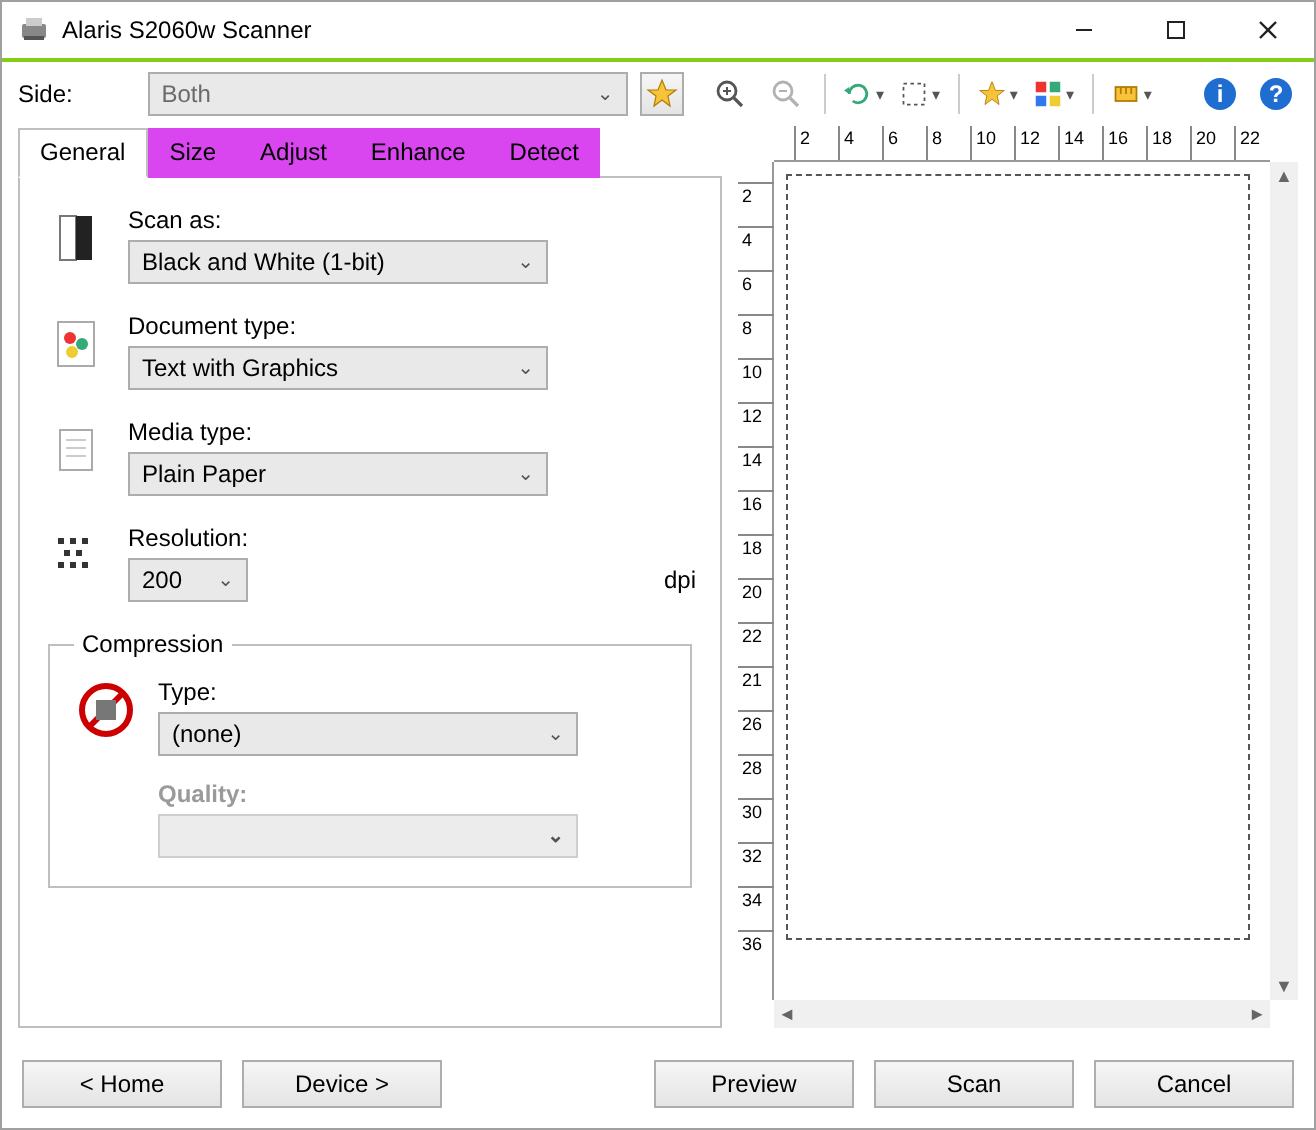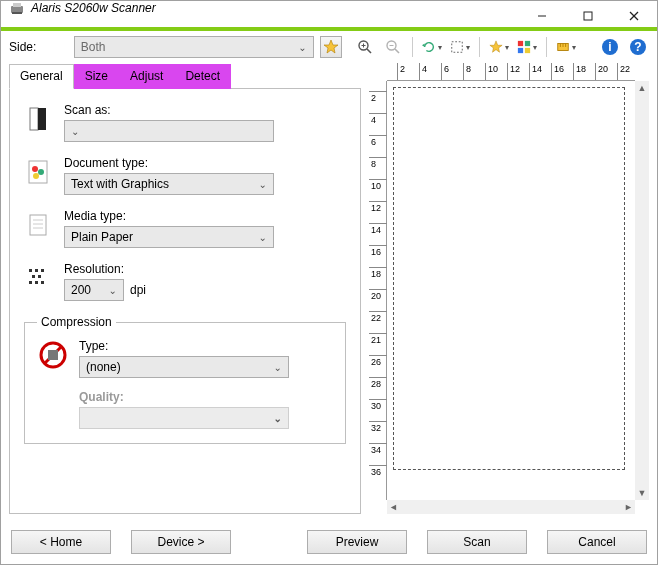--- a/index.html
+++ b/index.html
@@ -1,18 +1,18 @@
 <!DOCTYPE html>
 <html><head>
 <meta charset="utf-8">
 <style>
   * { box-sizing: border-box; font-family: "Segoe UI", Tahoma, sans-serif; font-size: 12px; }
   body { margin: 0; background: #fff; }
   .window { width: 658px; height: 565px; border: 1px solid #a0a0a0; background: #fff; display: flex; flex-direction: column; position: relative; }
-  .titlebar { height: 30px; display: flex; padding: 0 0 0 8px; border-bottom: 4px solid #84cc16; font-style: italic; }
+  .titlebar { height: 30px; display: flex; align-items: center; padding: 0 0 0 8px; border-bottom: 2px solid #84cc16; }
   .titlebar .appicon { width: 16px; height: 16px; margin-right: 6px; display:flex; align-items:center; justify-content:center;}
   .titlebar .title { flex: 1; font-size: 12px; }
   .winbtn { width: 46px; height: 30px; display: flex; align-items: center; justify-content: center; }
   .toprow { height: 32px; display: flex; align-items: center; padding: 4px 8px; gap: 6px; }
   .side-label { width: 64px; }
   .side-select { flex: 0 0 240px; }
   .tbspacer { flex: 1; }
   .tbicon { width: 24px; height: 24px; display:flex; align-items:center; justify-content:center; border-radius:2px;}
   .tbicon.drop::after { content:"▾"; font-size:8px; margin-left:2px; color:#555;}
   .content { flex: 1; display: flex; padding: 0 8px 8px 8px; gap: 8px; min-height:0;}
@@ -21,40 +21,40 @@
   .tab { padding: 4px 10px 5px 10px; border: 1px solid transparent; border-bottom: none; position: relative; top: 1px; background:#d946ef; margin-right:0px;}
   .tab.active { background: #fff; border-color: #bfbfbf; border-bottom:1px solid #fff;}
   .panel { border: 1px solid #bfbfbf; border-top:none; flex:1; padding: 14px 12px; }
   .field { display:flex; align-items:flex-start; margin-bottom: 14px; gap:10px;}
   .field .icon { width: 32px; height: 32px; flex:0 0 32px; display:flex; align-items:center; justify-content:center;}
   .field .stack { flex:1; }
   .field label { display:block; margin-bottom:3px; }
   .sel { width: 210px; height:22px; border:1px solid #adadad; background:#e9e9e9; display:flex; align-items:center; padding:0 6px; justify-content:space-between;}
   .sel .arr { font-size:10px; color:#555;}
   .sel.narrow { width: 60px; display:inline-flex;}
-  .res-row { display:flex; align-items:center; gap:6px;}
+  .res-row { display:flex; align-items:center; gap:6px;justify-content:space-between;}
   fieldset.comp { border:1px solid #bfbfbf; padding: 10px 12px 14px 12px; margin-top: 4px;}
   fieldset.comp legend { padding: 0 4px; }
   .disabled { color:#9a9a9a;font-weight:bold; }
   .sel.disabled { background:#ececec; border-color:#cfcfcf;}
   .preview { flex:1; display:flex; flex-direction:column; position:relative; min-width:0;}
   .ruler-corner { position:absolute; left:0; top:0; width:18px; height:18px; background:#fff;}
   .ruler-h { position:absolute; left:18px; top:0; right:14px; height:18px; border-bottom:1px solid #999; background:#fff; overflow:hidden;}
   .ruler-h .tick { position:absolute; top:0; height:18px; border-left:1px solid #888;}
   .ruler-h .tick span { position:absolute; top:1px; left:2px; font-size:9px;}
   .ruler-v { position:absolute; left:0; top:18px; bottom:14px; width:18px; border-right:1px solid #999; background:#fff;}
   .ruler-v .tick { position:absolute; left:0; width:18px; border-top:1px solid #888;}
   .ruler-v .tick span { position:absolute; left:2px; top:1px; font-size:9px;}
   .canvas-wrap { position:absolute; left:18px; top:18px; right:0; bottom:0; }
   .canvas { position:absolute; inset:0 14px 14px 0; background:#fff; }
   .marquee { position:absolute; left:6px; top:6px; right:10px; bottom:30px; border:1px dashed #555;}
   .scroll-h { position:absolute; left:0; bottom:0; right:14px; height:14px; background:#f0f0f0; display:flex; align-items:center; justify-content:space-between; padding:0 2px;}
   .scroll-v { position:absolute; top:0; right:0; bottom:14px; width:14px; background:#f0f0f0; display:flex; flex-direction:column; align-items:center; justify-content:space-between; padding:2px 0;}
   .sbarrow { font-size:9px; color:#666;}
-  .footer { height: 42px; border-top: 1px solid transparent; display:flex; align-items:center; padding: 6px 10px 10px 10px; gap:20px;text-align:center;}
+  .footer { height: 42px; border-top: 1px solid transparent; display:flex; align-items:center; padding: 6px 10px 10px 10px; gap:10px;text-align:center;}
   .footer .gap { flex:1; }
   .btn { min-width: 100px; height:24px; border:1px solid #adadad; background:linear-gradient(#f6f6f6,#e4e4e4); display:flex; align-items:center; justify-content:center; padding:0 10px;}
   .starbtn { width:24px; height:22px; border:1px solid #adadad; background:linear-gradient(#f6f6f6,#e4e4e4); display:flex; align-items:center; justify-content:center;}
   svg { display:block; }
 </style>
 </head>
 <body>
 
 <div class="window">
 
@@ -164,34 +164,36 @@
       </div>
   </div>
 
   <div class="content">
 
     <div class="leftpane">
       <div class="tabs">
         <div class="tab active">General</div>
         <div class="tab">Size</div>
         <div class="tab">Adjust</div>
+        <div class="tab">Enhance</div>
         <div class="tab">Detect</div>
       </div>
       <div class="panel">
 
         <div class="field">
           <span class="icon">
               <svg width="28" height="28" viewBox="0 0 28 28">
                 <rect x="6" y="3" width="8" height="22" fill="#fff" stroke="#777"></rect>
                 <rect x="14" y="3" width="8" height="22" fill="#222"></rect>
               </svg>
             </span>
           <div class="stack">
             <label>Scan as:</label>
             <div class="sel">
+                <span>Black and White (1-bit)</span>
                 <span class="arr">⌄</span>
               </div>
           </div>
         </div>
 
         <div class="field">
           <span class="icon">
               <svg width="28" height="28" viewBox="0 0 28 28">
                 <rect x="5" y="3" width="18" height="22" fill="#fff" stroke="#aaa"></rect>
                 <circle cx="11" cy="11" r="3" fill="#e33"></circle>

